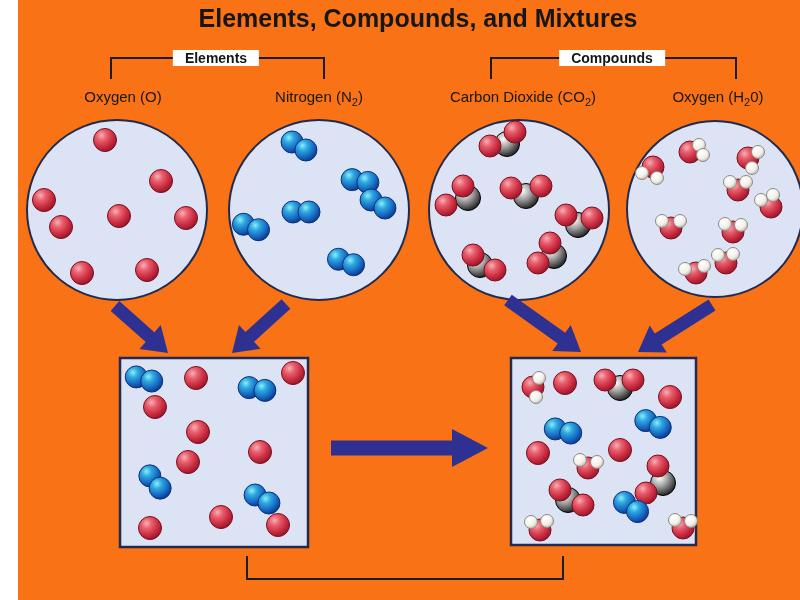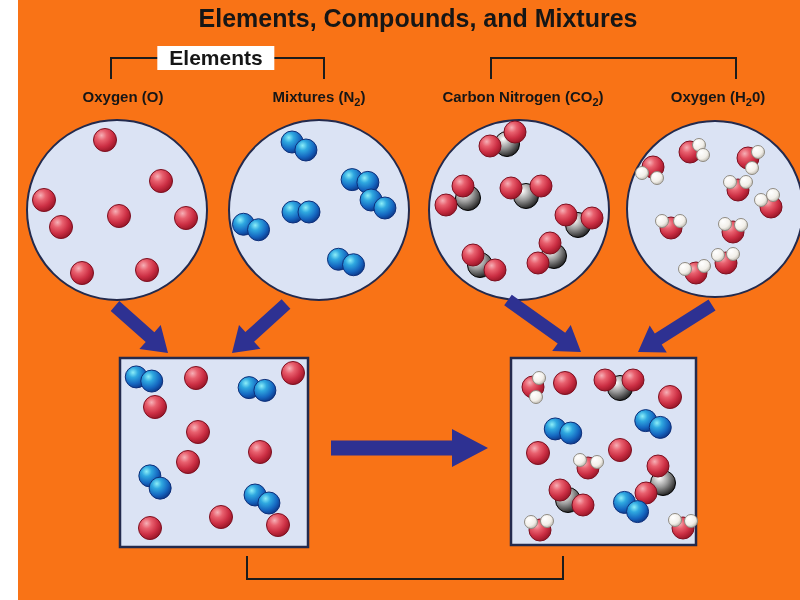--- a/index.html
+++ b/index.html
@@ -5,23 +5,23 @@
   html,body{margin:0;padding:0;background:#ffffff;}
   #stage{position:relative;width:800px;height:600px;background:#f97316;overflow:hidden;
          font-family:"Liberation Sans",sans-serif;margin-left:18px;}
   #stage svg{position:absolute;top:0;left:0;}
   .title{position:absolute;top:4px;left:0;width:100%;text-align:center;
          font-size:25px;font-weight:bold;color:#161616;}
   .bracket{position:absolute;border:2px solid #1c1c1c;}
   .bracket.down{border-bottom:none;}
   .bracket.up{border-top:none;}
   .group-label{position:absolute;transform:translate(-50%,-50%);background:#ffffff;
-         padding:0 12px;font-size:21px;font-weight:bold;color:#161616;white-space:nowrap;}
+         padding:0 12px;font-size:14px;font-weight:bold;color:#161616;white-space:nowrap;}
   .mol-label{position:absolute;transform:translate(-50%,-50%);font-size:15px;
-         font-weight:bold;color:#161616;white-space:nowrap;}
+         font-weight:normal;color:#161616;white-space:nowrap;}
   .mol-label sub{font-size:11px;}
 </style>
 </head>
 <body>
 
 <div id="stage">
 
   <svg width="800" height="600">
     <defs>
       <radialGradient id="gradRed" cx="35%" cy="30%" r="75%">
@@ -301,23 +301,24 @@
           <circle cx="602" cy="450" r="11.5" fill="url(#gradRed)" stroke="#7d1020" stroke-width="1"></circle>
         </g>
       </g>
   </svg>
 
   <div class="title">Elements, Compounds, and Mixtures</div>
 
   <div class="bracket down" style="left:92px;top:57px;width:211px;height:20px"></div>
   <div class="bracket down" style="left:472px;top:57px;width:243px;height:20px"></div>
   <span class="group-label" style="left:198px;top:58px">Elements</span>
+  <span class="group-label" style="left:594px;top:58px">Compounds</span>
 
   <span class="mol-label" style="left:105px;top:98px"><span>Oxygen (O)</span><sub></sub><span></span></span>
 
-  <span class="mol-label" style="left:301px;top:98px"><span>Mixtures (N</span><sub>2</sub><span>)</span></span>
-
-  <span class="mol-label" style="left:505px;top:98px"><span>Carbon Nitrogen (CO</span><sub>2</sub><span>)</span></span>
+  <span class="mol-label" style="left:301px;top:98px"><span>Nitrogen (N</span><sub>2</sub><span>)</span></span>
+
+  <span class="mol-label" style="left:505px;top:98px"><span>Carbon Dioxide (CO</span><sub>2</sub><span>)</span></span>
 
   <span class="mol-label" style="left:700px;top:98px"><span>Oxygen (H</span><sub>2</sub><span>0)</span></span>
 
   <div class="bracket up" style="left:228px;top:556px;width:314px;height:22px"></div>
 </div>
 
 </body></html>

